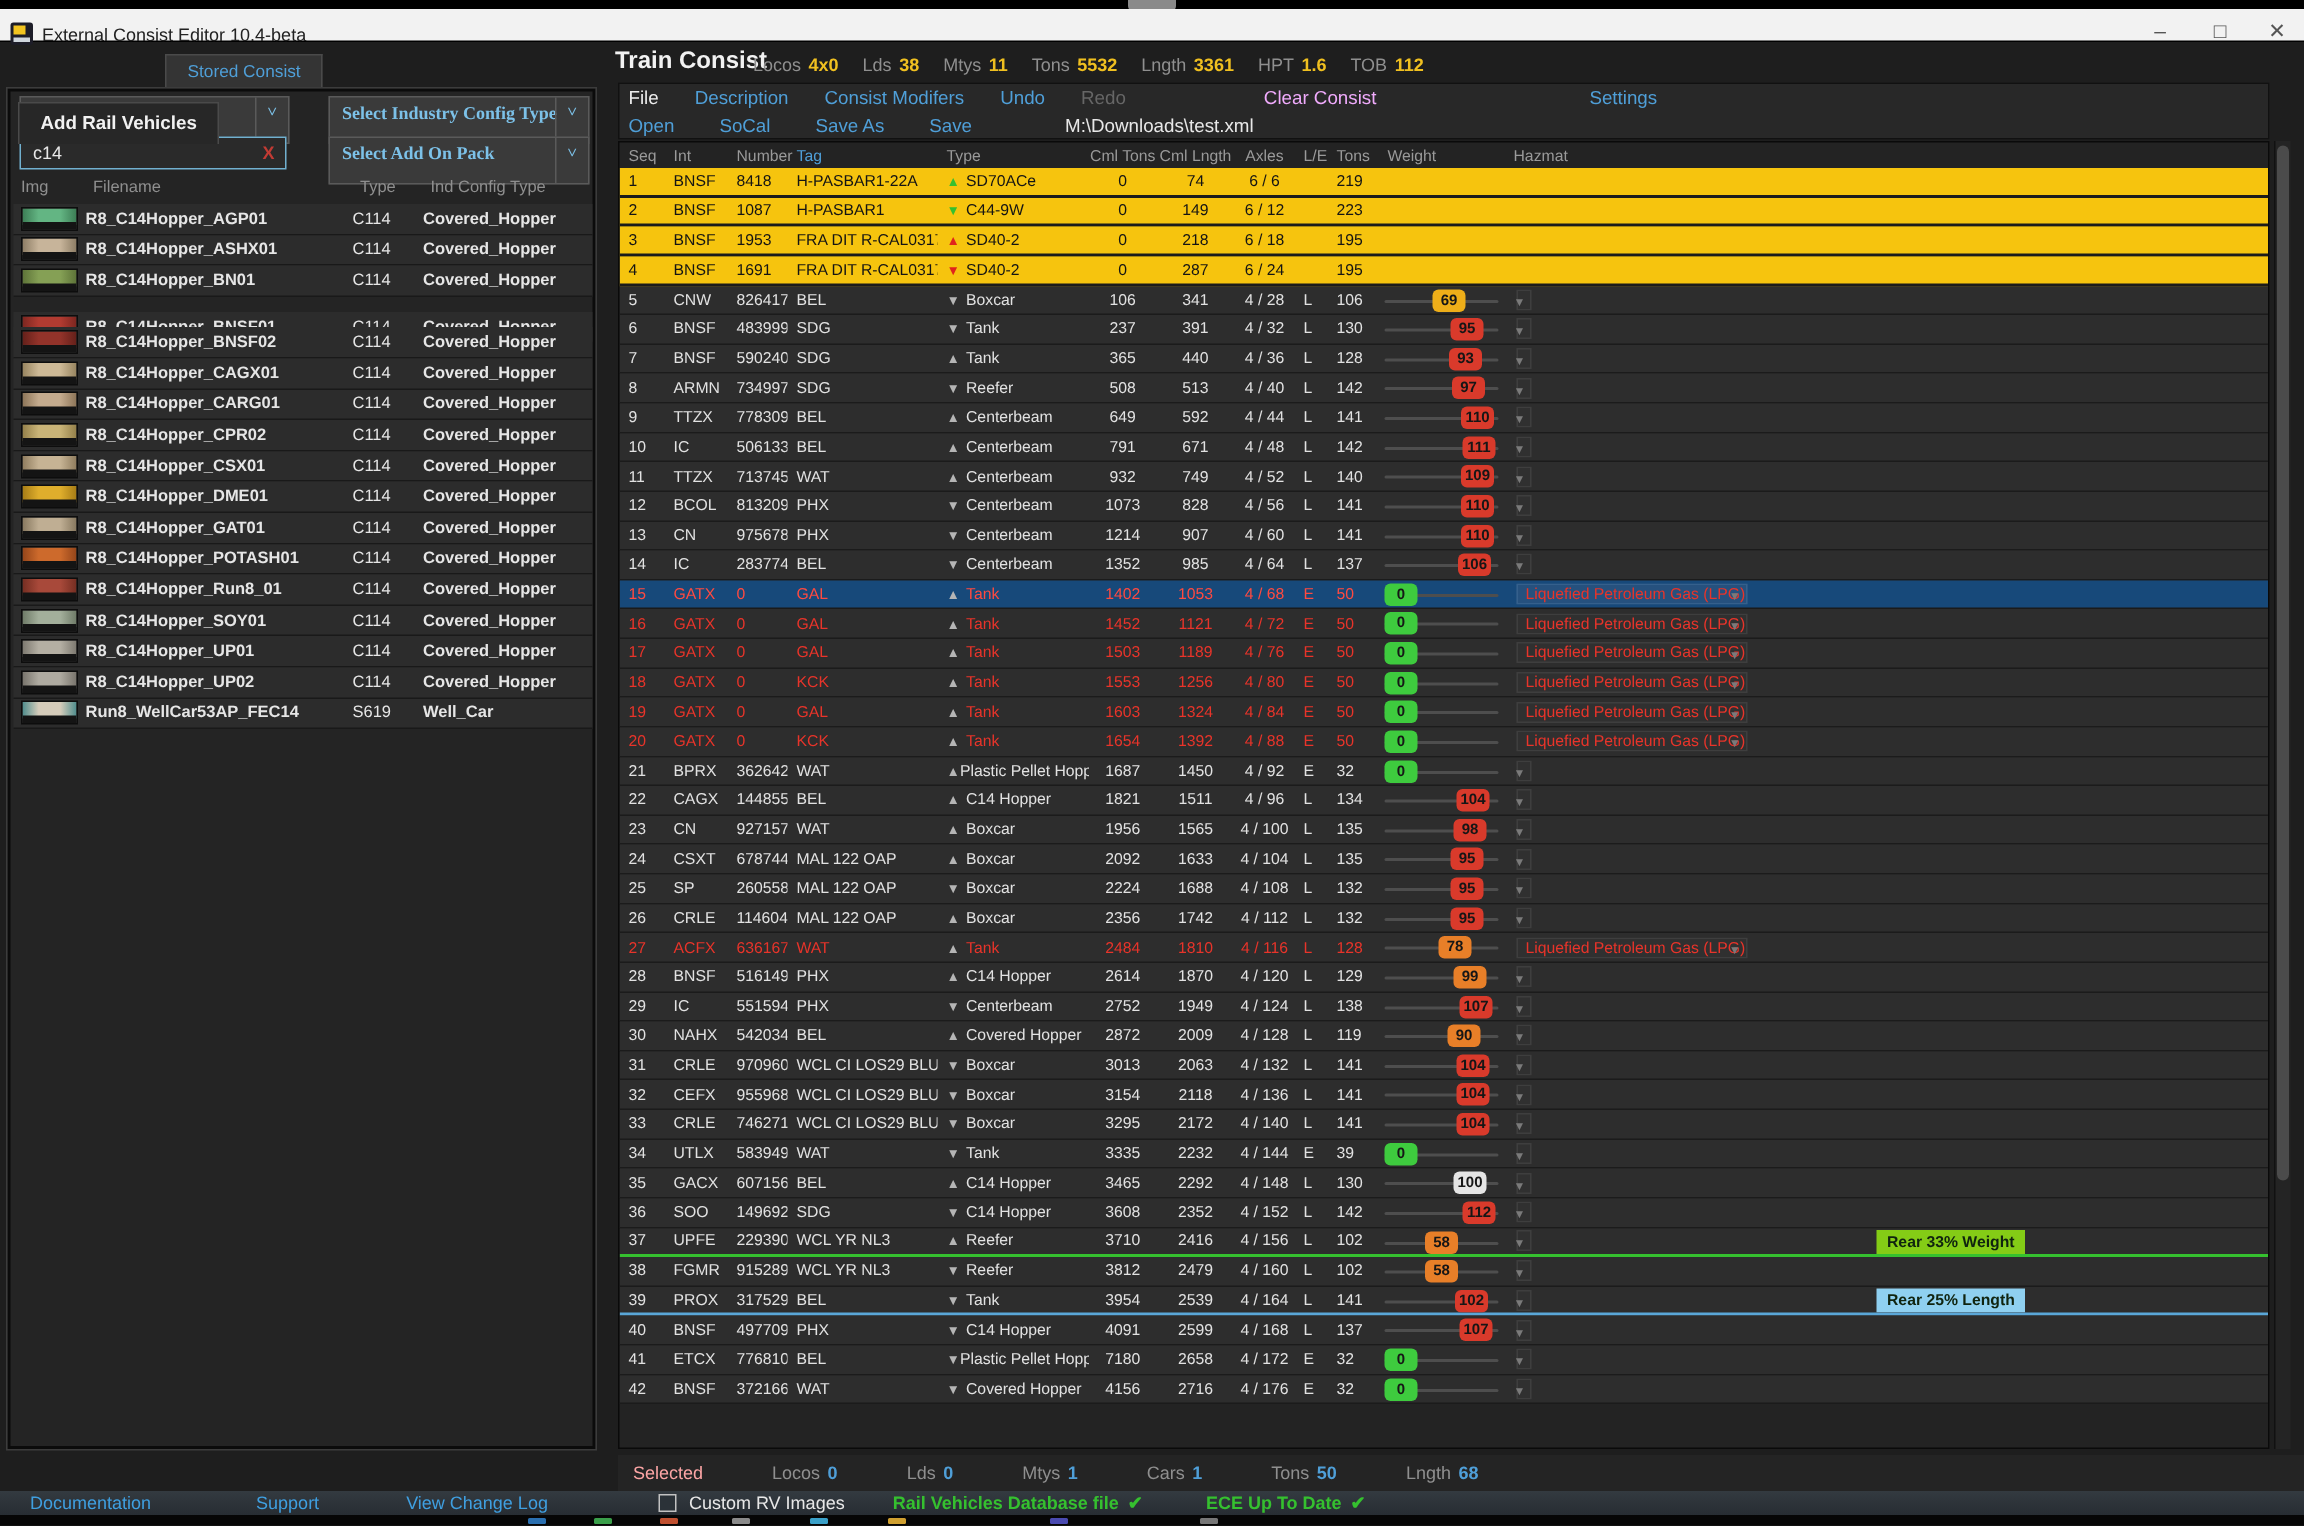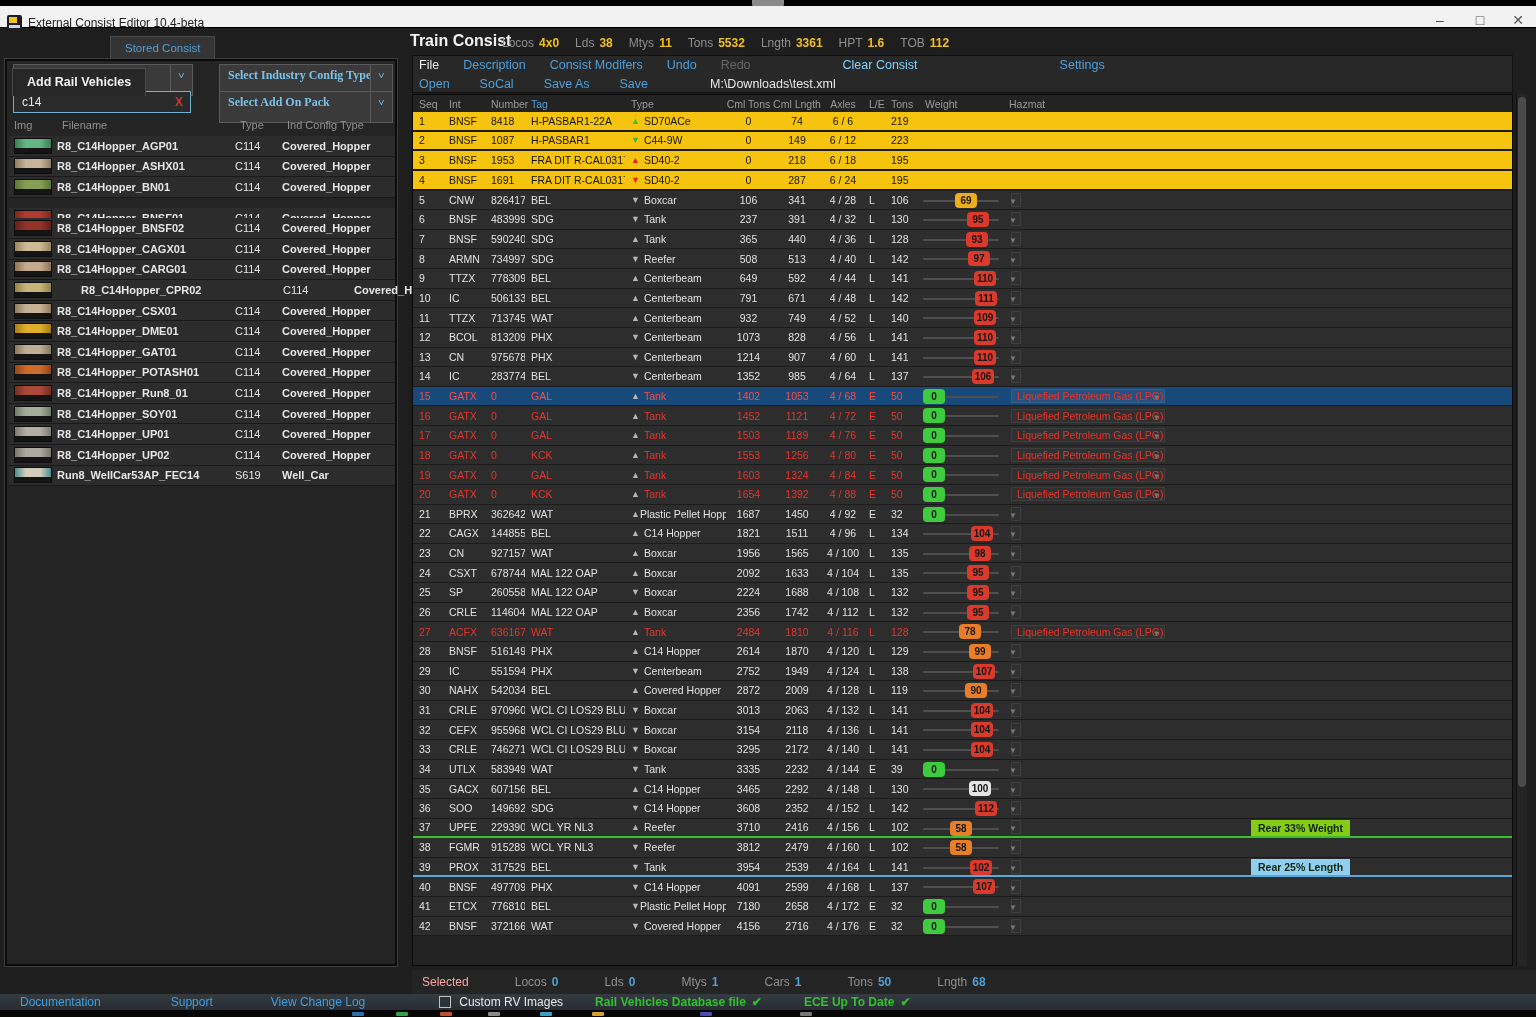--- a/index.html
+++ b/index.html
@@ -49,21 +49,21 @@
   #tc-stats { left:502px; top:36px; display:flex; gap:16px; font-size:12px; }
   #tc-stats .st .lb { color:#8f8f8f; }
   #tc-stats .st .vl { color:#f0c020; font-weight:bold; margin-left:5px; }
 
   
   #menubar { left:412px; top:55px; width:1101px; height:38px; background:#282828; border:1px solid #111; }
   .menu1 { position:absolute; left:6px; top:2px; display:flex; gap:24px; font-size:12.5px; }
   .menu1 span { color:#4f9fd8; }
   .menu1 span.white { color:#ededed; }
   .menu1 span.dim { color:#666; }
-  .menu1 span.red { color:#7dd3fc; }
+  .menu1 span.red { color:#f0abfc; }
   .menu1 span:nth-child(6) { margin-left:68px; }
   .menu1 span:nth-child(7) { margin-left:118px; }
   .menu2 { position:absolute; left:6px; top:21px; display:flex; gap:30px; font-size:12.5px; }
   .menu2 span { color:#4f9fd8; }
   .menu2 span.path { color:#e8e8e8; margin-left:32px; }
 
   
   #ctable { left:412px; top:94px; width:1101px; height:872px; background:#232323; border:1px solid #0a0a0a; overflow:hidden; }
   .cgrid { display:grid; grid-template-columns:30px 42px 40px 100px 101px 45px 52px 40px 22px 34px 84px 240px 1fr; align-items:center; }
   #chead { position:absolute; left:0; top:0; width:1099px; height:17px; color:#9a9a9a; font-size:10.5px; }
@@ -216,21 +216,21 @@
         </div>
         <div class="lrow" style="top: 198.6px;">
           <div class="thumb">
             <span class="band" style="background: linear-gradient(90deg, rgb(141, 117, 88), rgb(196, 171, 142) 30%, rgb(196, 171, 142) 70%, rgb(141, 117, 88));"></span>
             <span class="under"></span>
           </div>
           <b>R8_C14Hopper_CARG01</b>
           <span>C114</span>
           <b>Covered_Hopper</b>
         </div>
-        <div class="lrow" style="top: 219.2px; gap: 24px;">
+        <div class="lrow" style="top: 219.2px;">
           <div class="thumb">
             <span class="band" style="background: linear-gradient(90deg, rgb(148, 128, 74), rgb(201, 180, 120) 30%, rgb(201, 180, 120) 70%, rgb(148, 128, 74));"></span>
             <span class="under"></span>
           </div>
           <b>R8_C14Hopper_CPR02</b>
           <span>C114</span>
           <b>Covered_Hopper</b>
         </div>
         <div class="lrow" style="top: 239.8px;">
           <div class="thumb">

